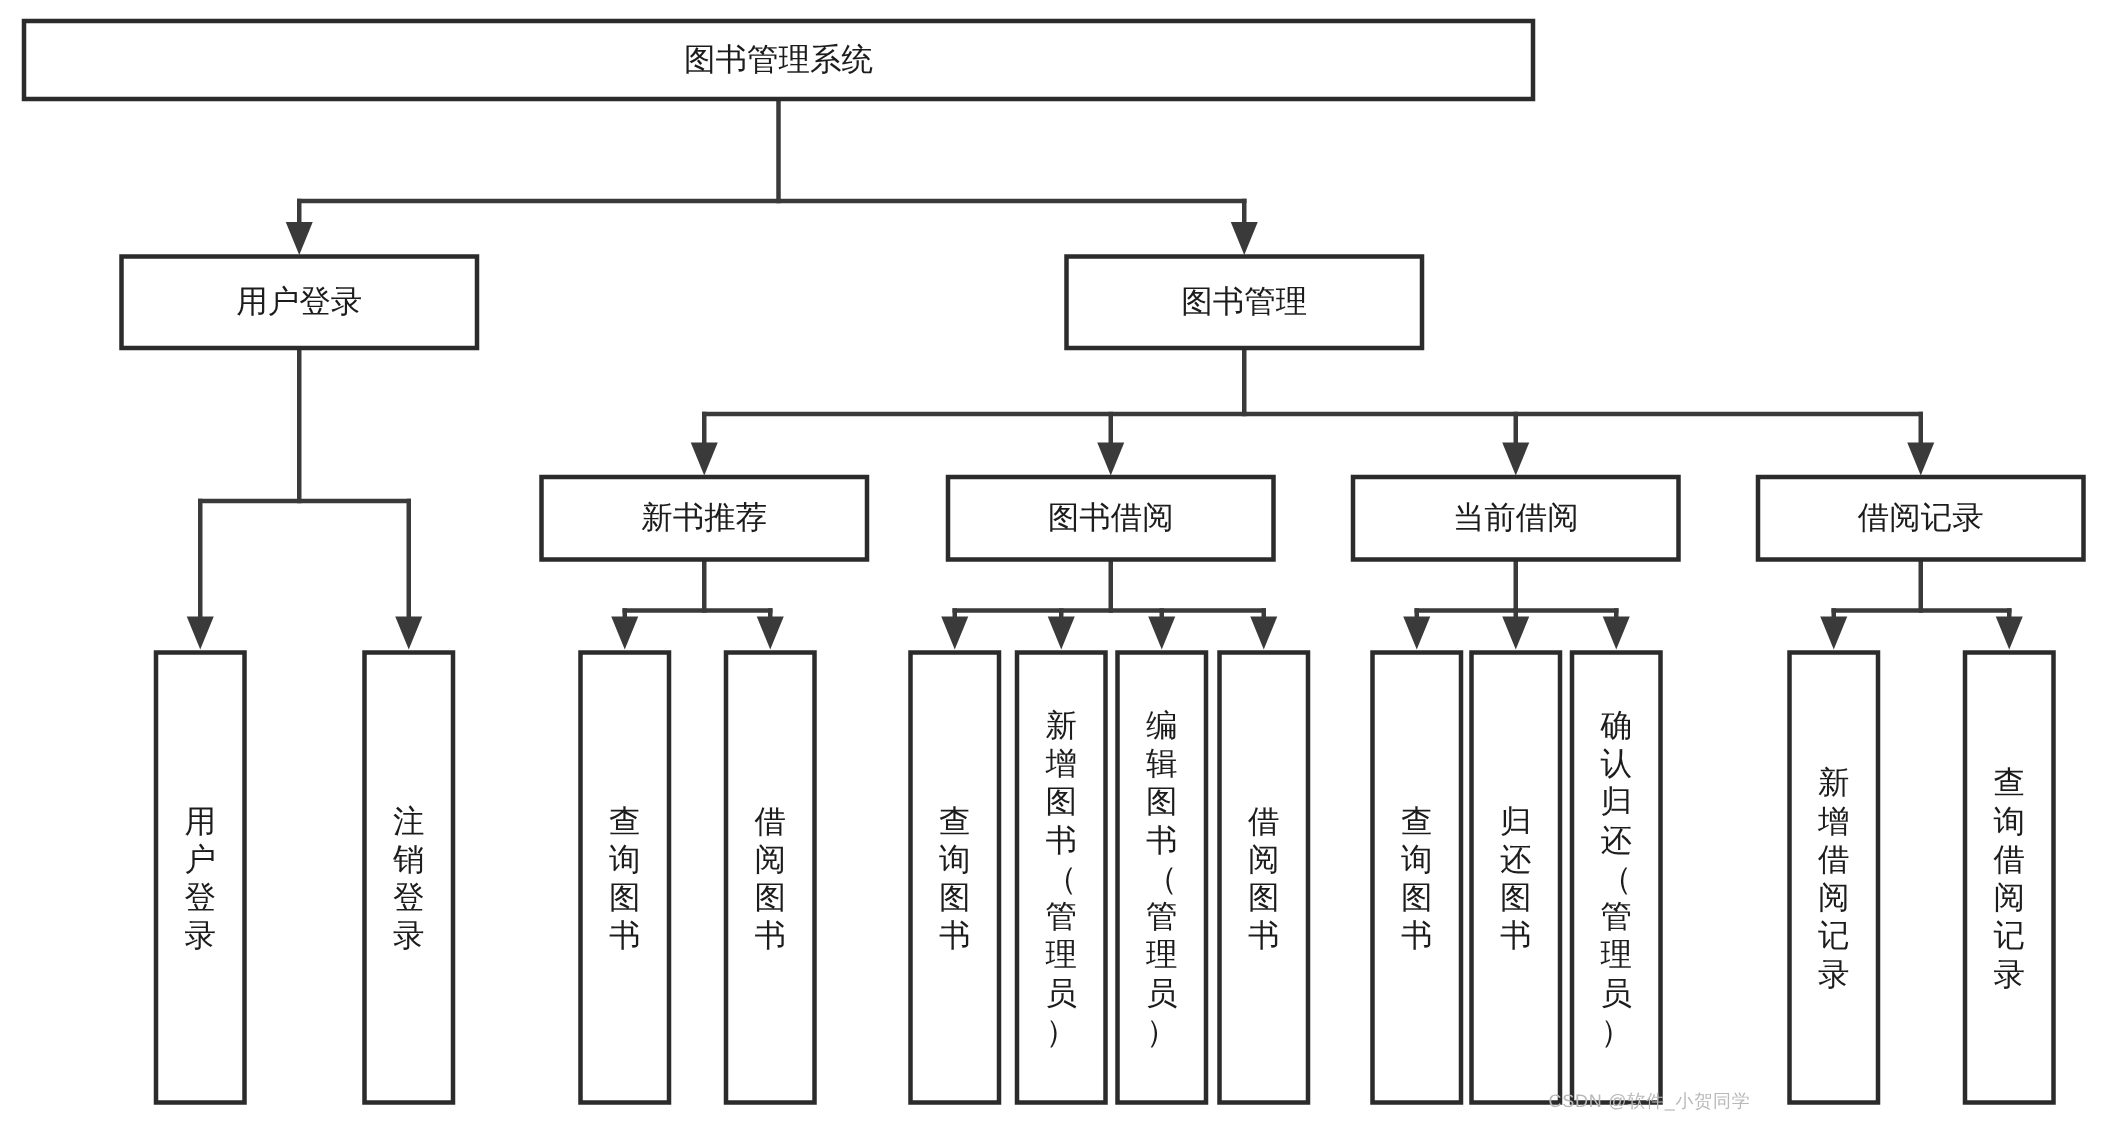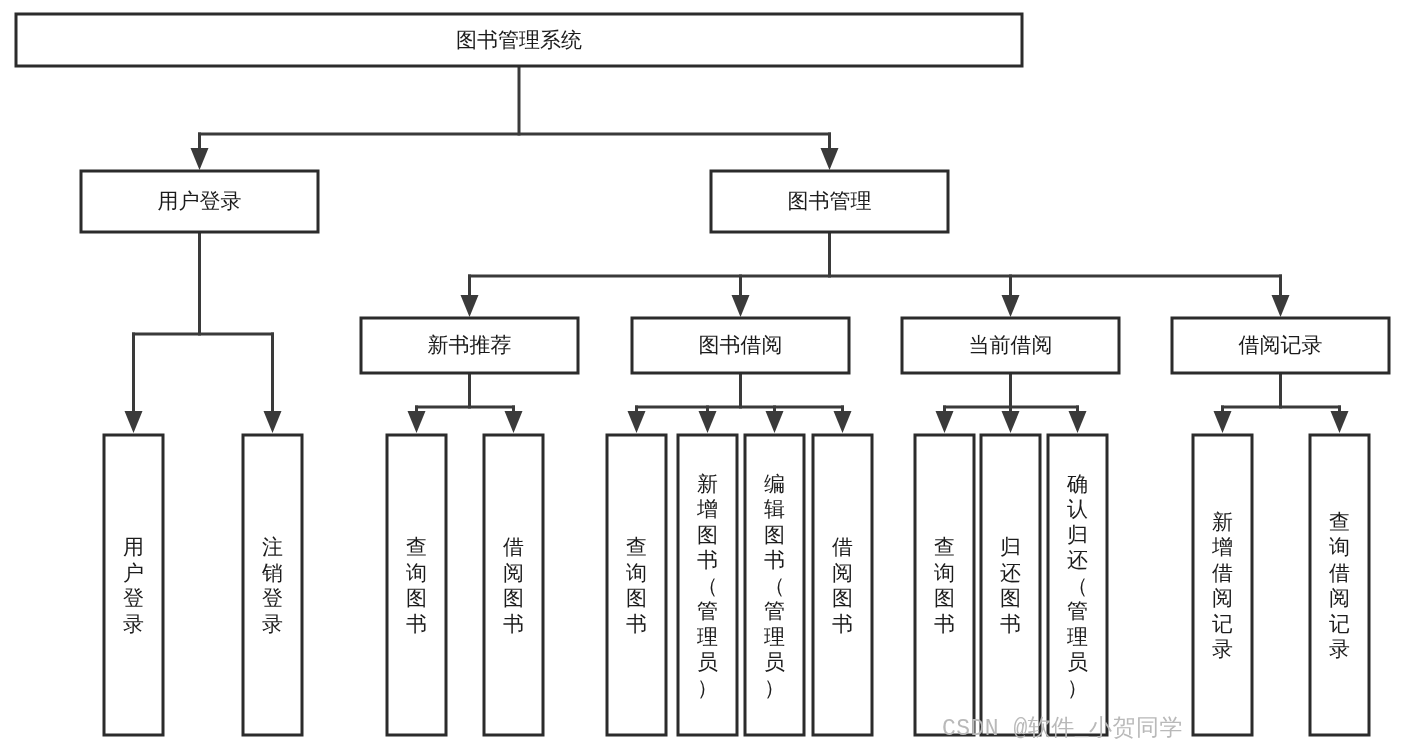--- a/index.html
+++ b/index.html
@@ -49,24 +49,24 @@
     dominant-baseline: middle;
   }
   .node-label-v {
     font-family: "Liberation Sans", "DejaVu Sans", sans-serif;
     font-size: 21px;
     fill: #1c1c1c;
     text-anchor: middle;
   }
   .watermark {
     position: absolute;
-    right: 4px;
+    right: 20px;
     bottom: 4px;
-    font-family: Liberation Mono, monospace;
-    font-size: 23px;
+    font-family: Liberation Sans, sans-serif;
+    font-size: 12px;
     color: #b9b9b9;
     white-space: nowrap;
     letter-spacing: 0.5px;
   }
 </style>
 </head>
 <body>
 
 <div id="diagram-root">
   <svg class="flow" viewBox="0 0 1405 747">

